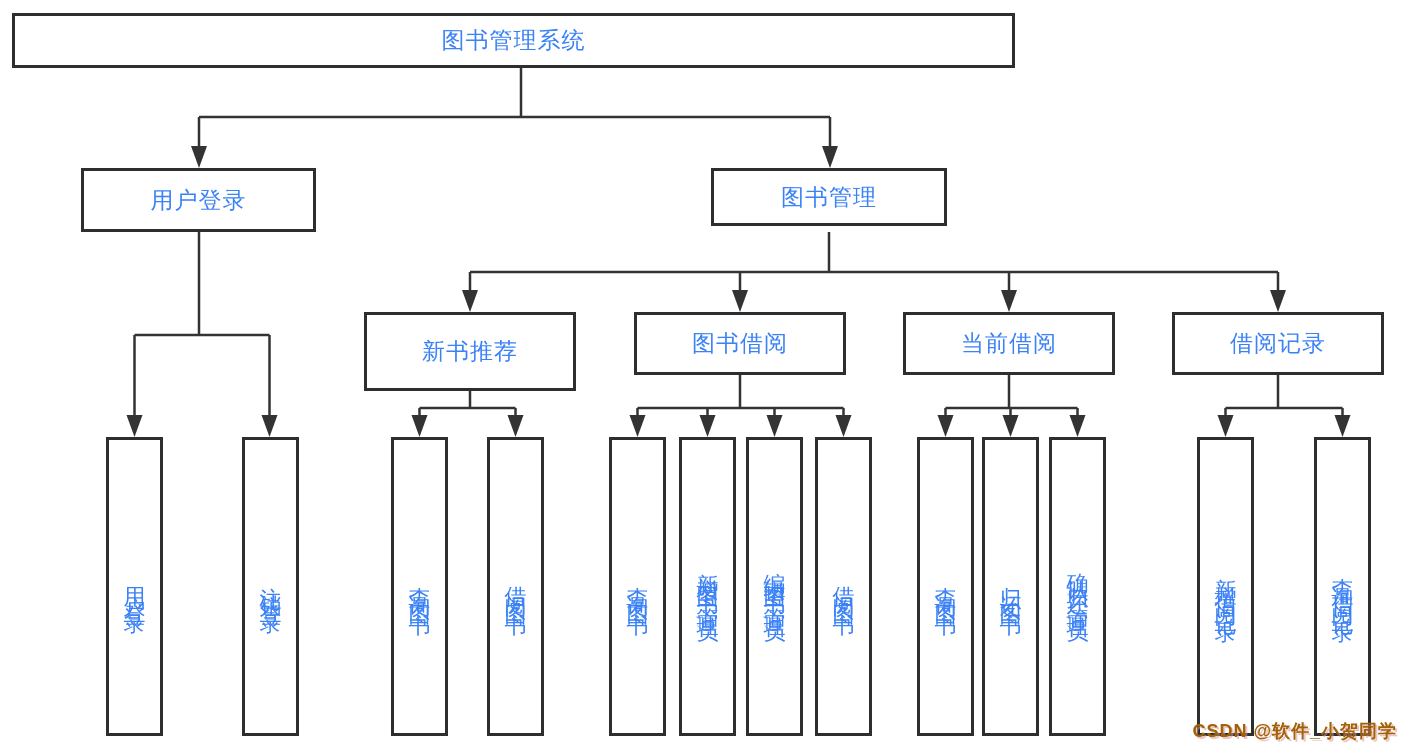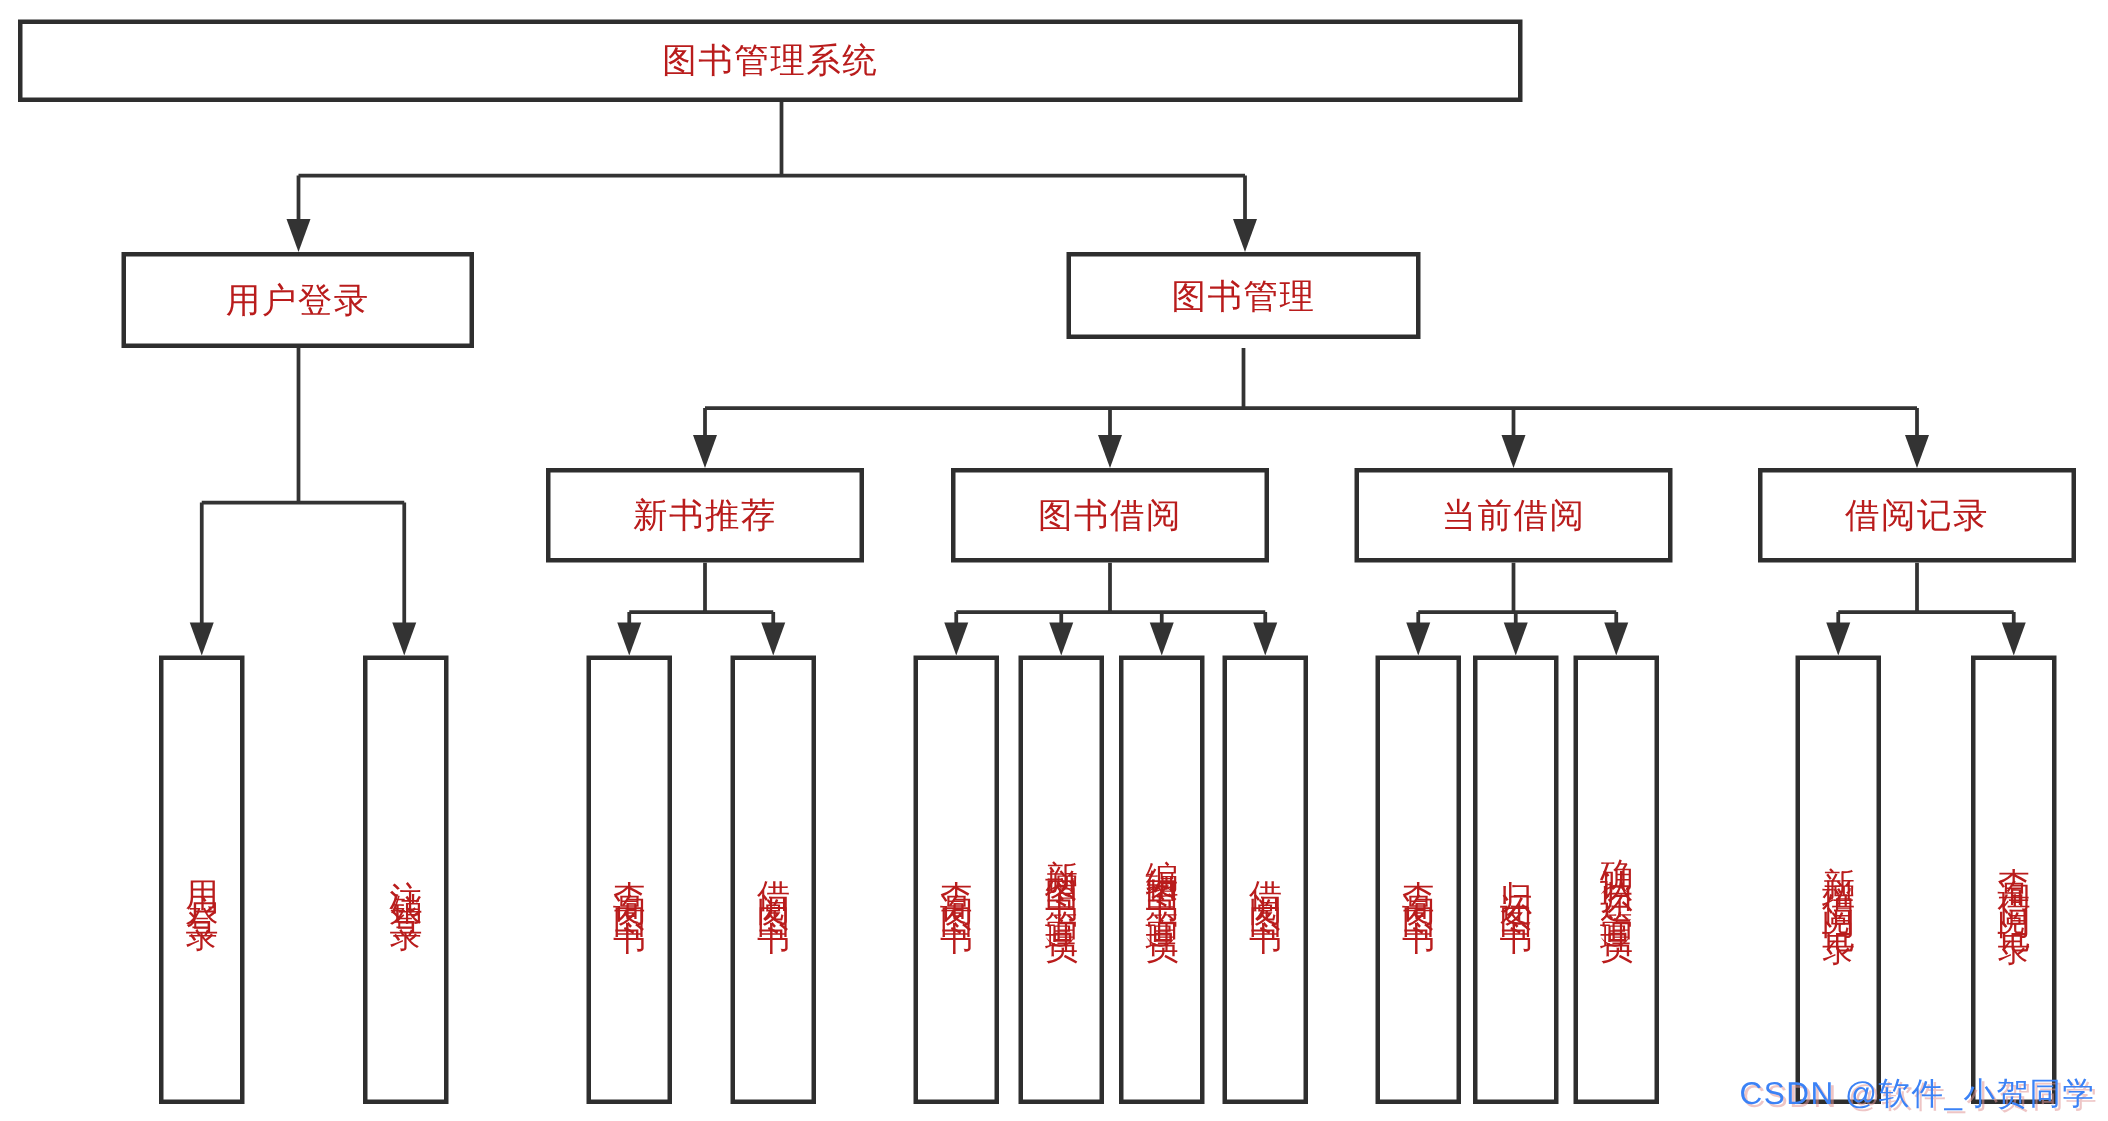--- a/index.html
+++ b/index.html
@@ -12,45 +12,46 @@
   }
   #connectors{position:absolute;left:0;top:0;}
   .box{
     position:absolute;
     box-sizing:border-box;
     border:3px solid #2e2e2e;
     background:#ffffff;
     display:flex;
     align-items:center;
     justify-content:center;
-    color:#b91c1c;
+    color:#3b82f6;
   }
   .hbox span{
     font-size:23px;
     letter-spacing:1px;
     white-space:nowrap;
   }
   .leaf span{
     writing-mode:vertical-rl;
     text-orientation:mixed;
     font-size:22px;
     letter-spacing:9px;
     line-height:1.1;
     white-space:nowrap;
   }
   .leaf.long span{letter-spacing:7px;}
   #watermark{
     position:absolute;
     right:8px;
     bottom:4px;
-    font-size:21px;
-    color:#3b82f6;
+    font-size:18px;
+    color:#a16207;
     text-shadow:2px 2px 0 rgba(224,150,150,0.55);
     white-space:nowrap;
     letter-spacing:1px;
+    font-weight:bold;
   }
 </style>
 </head>
 <body>
 
 <div id="stage">
 
   <svg id="connectors" width="1405" height="747" viewBox="0 0 1405 747">
     <g stroke="#333333" stroke-width="2.5" fill="none">
       <path d="M521,68 V117 M199,117 H830 M199,117 V150 M830,117 V150"></path>
@@ -88,21 +89,21 @@
     <span>图书管理系统</span>
   </div>
 
   <div class="box hbox" style="left:81px;top:168px;width:235px;height:64px;">
     <span>用户登录</span>
   </div>
   <div class="box hbox" style="left:711px;top:168px;width:236px;height:58px;">
     <span>图书管理</span>
   </div>
 
-  <div class="box hbox" style="left:364px;top:312px;width:212px;height:63px;">
+  <div class="box hbox" style="left:364px;top:312px;width:212px;height:79px;">
     <span>新书推荐</span>
   </div>
   <div class="box hbox" style="left:903px;top:312px;width:212px;height:63px;">
     <span>当前借阅</span>
   </div>
   <div class="box hbox" style="left:634px;top:312px;width:212px;height:63px;">
     <span>图书借阅</span>
   </div>
   <div class="box hbox" style="left:1172px;top:312px;width:212px;height:63px;">
     <span>借阅记录</span>

